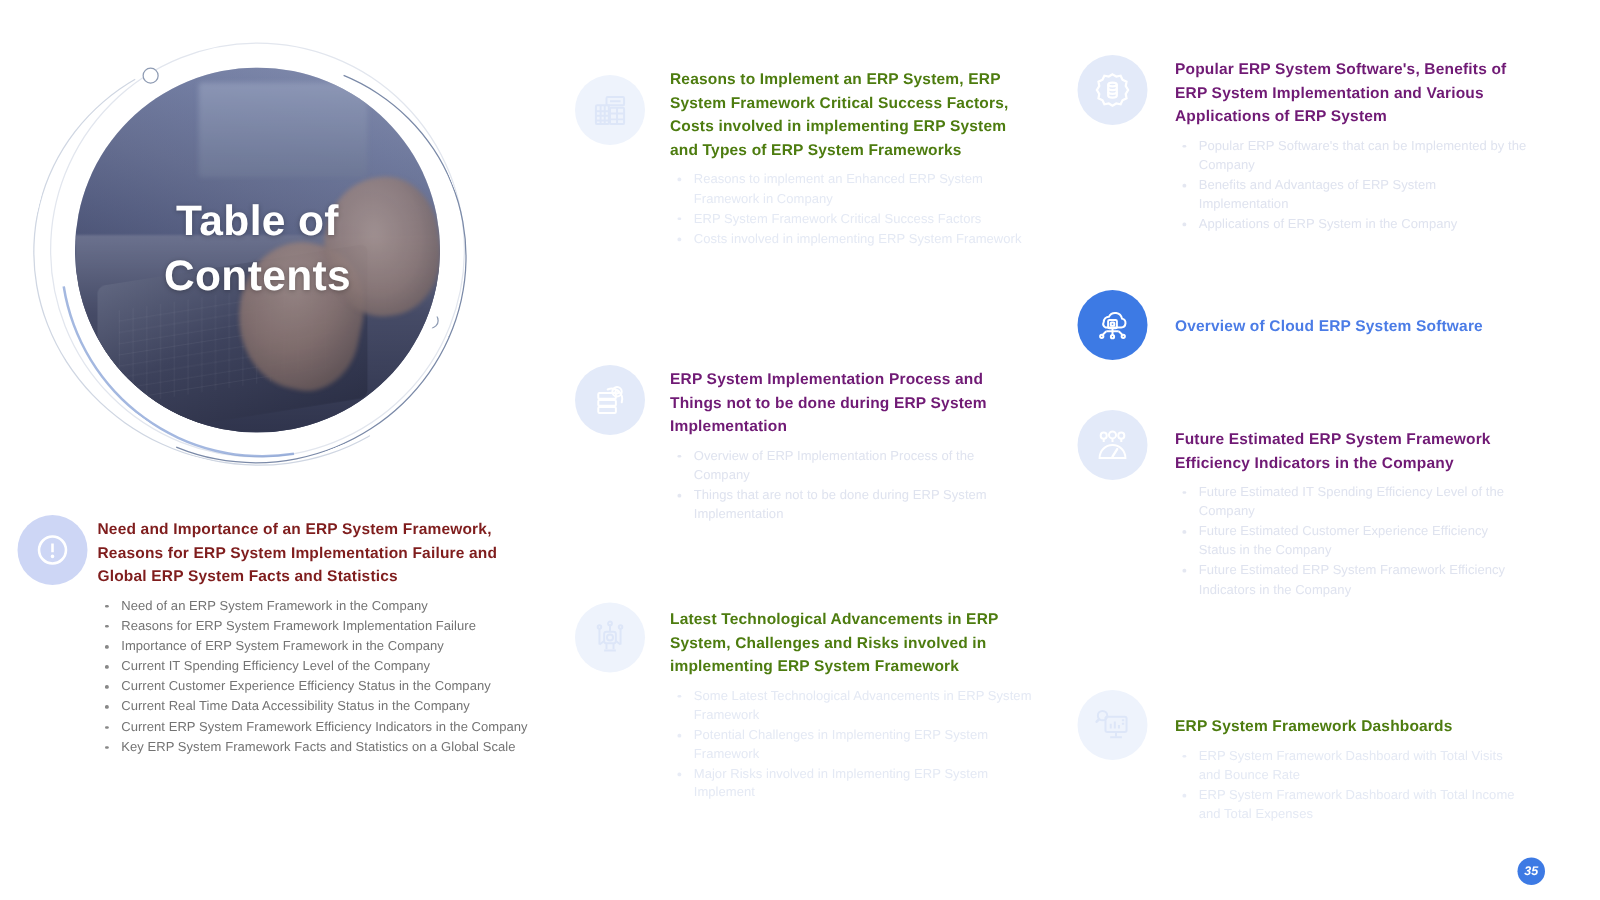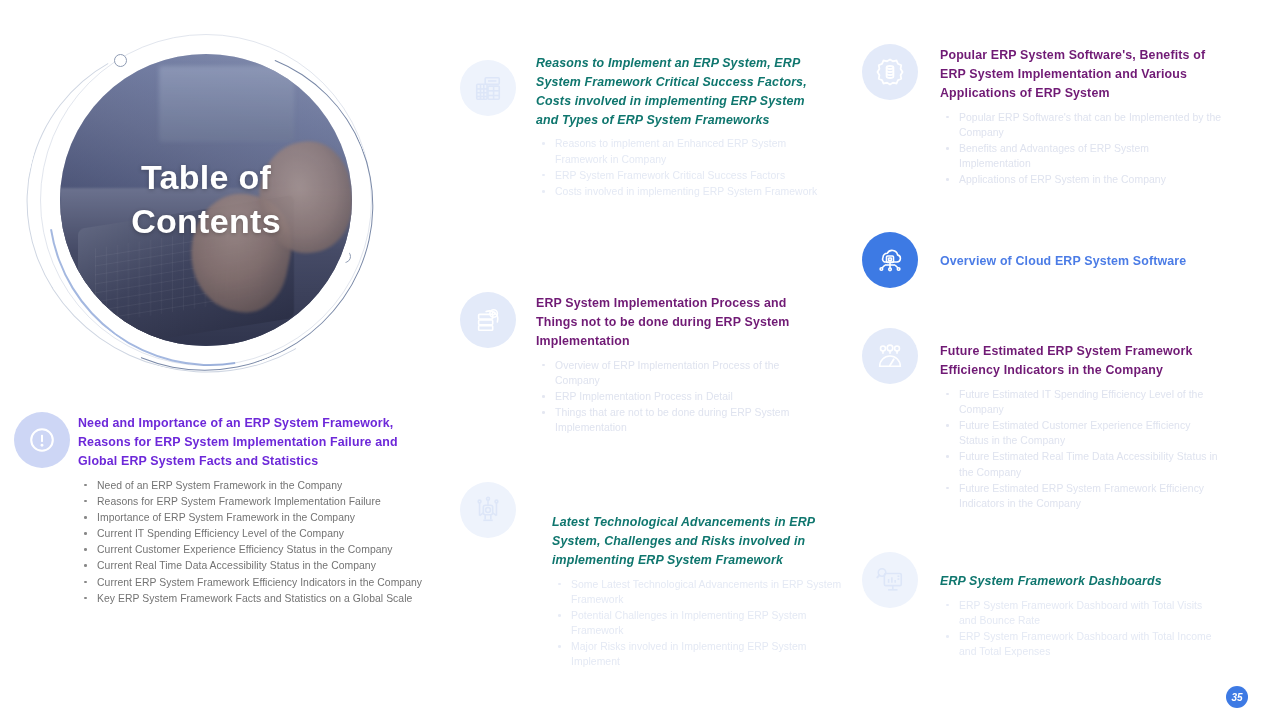--- a/index.html
+++ b/index.html
@@ -107,69 +107,69 @@
   .sec-list li{
     position:relative;padding-left:19px;font-size:10.4px;line-height:1.46;
     margin-bottom:1px;letter-spacing:.05px;
   }
   .sec-list li:before{
     content:"";position:absolute;left:6px;top:6px;width:2.6px;height:2.6px;border-radius:50%;
     background:currentColor;opacity:.85;
   }
 
   
-  .tone-pale     .sec-title{color:#0f766e;font-style:italic;}
+  .tone-pale     .sec-title{color:#4d7c0f;}
   .tone-pale     .sec-list {color:#e4e9f4;}
   .tone-pale     .sec-icon {background:#eef3fc;}
   .tone-pale     .sec-icon svg{stroke:#dde6f8;fill:none;}
 
   .tone-soft     .sec-title{color:#701a75;}
   .tone-soft     .sec-list {color:#dfe3ef;}
   .tone-soft     .sec-icon {background:#e3eaf9;}
   .tone-soft     .sec-icon svg{stroke:#ffffff;fill:none;}
 
-  .tone-medium   .sec-title{color:#6d28d9;}
+  .tone-medium   .sec-title{color:#7f1d1d;}
   .tone-medium   .sec-list {color:#737373;}
   .tone-medium   .sec-icon {background:#cdd6f5;}
   .tone-medium   .sec-icon svg{stroke:#ffffff;fill:none;}
 
   .tone-active   .sec-title{color:#4b7ce6;}
   .tone-active   .sec-list {color:#9fb4e0;}
   .tone-active   .sec-icon {background:#3d7ae4;}
   .tone-active   .sec-icon svg{stroke:#ffffff;fill:none;}
 
   
   #sec-need        {left:14px; top:412px; width:420px;}
   #sec-need .sec-body{left:64px;top:2px;width:360px;}
 
   #sec-reasons     {left:460px;top:60px; width:370px;}
   #sec-reasons .sec-body{left:76px;top:-6px;width:290px;}
 
   #sec-impl        {left:460px;top:292px;width:370px;}
   #sec-impl .sec-body{left:76px;top:2px;width:290px;}
 
   #sec-latest      {left:460px;top:482px;width:370px;}
-  #sec-latest .sec-body{left:92px;top:4px;width:290px;margin-top:27px;}
+  #sec-latest .sec-body{left:76px;top:4px;width:290px;}
 
   #sec-popular     {left:862px;top:44px; width:360px;}
   #sec-popular .sec-body{left:78px;top:2px;width:282px;}
 
   #sec-cloud       {left:862px;top:232px;width:360px;}
   #sec-cloud .sec-body{left:78px;top:20px;width:282px;}
   #sec-cloud .sec-title{margin-bottom:1px;}
 
   #sec-future      {left:862px;top:328px;width:360px;}
   #sec-future .sec-body{left:78px;top:14px;width:282px;}
 
   #sec-dash        {left:862px;top:552px;width:360px;}
   #sec-dash .sec-body{left:78px;top:20px;width:282px;}
 
   
   .page-badge{
-    position:absolute;right:32px;bottom:12px;width:22px;height:22px;border-radius:50%;
+    position:absolute;right:44px;bottom:12px;width:22px;height:22px;border-radius:50%;
     background:#3d7ae4;color:#fff;font-size:10px;font-weight:bold;
     display:flex;align-items:center;justify-content:center;font-style:italic;
   }
 </style>
 </head>
 <body>
 
 <div class="slide">
 
   <div class="hero">
@@ -255,21 +255,20 @@
         <rect x="6" y="22" width="15" height="5" rx="1"></rect>
         <circle cx="22" cy="9" r="4"></circle>
         <circle cx="22" cy="9" r="1.4"></circle>
         <path d="M14 7 A9 9 0 0 1 26 18" stroke-linecap="round"></path>
       </svg>
     </div>
     <div class="sec-body">
       <div class="sec-title">ERP System Implementation Process and Things not to be done during ERP System Implementation</div>
       <ul class="sec-list">
         <li>Overview of ERP Implementation Process of the Company</li>
-        <li>ERP Implementation Process in Detail</li>
         <li>Things that are not to be done during ERP System Implementation</li>
       </ul>
     </div>
   </div>
 
   <div class="sec tone-pale" id="sec-latest">
     <div class="sec-icon">
       <svg width="30" height="30" viewBox="0 0 32 32" stroke-width="1.7">
         <rect x="11" y="11" width="10" height="10" rx="2"></rect>
         <circle cx="16" cy="16" r="2.6"></circle>
@@ -348,21 +347,20 @@
         <line x1="23.5" y1="10.6" x2="23.5" y2="13.5"></line>
         <path d="M5 27 a11 11 0 0 1 22 0 Z"></path>
         <line x1="16" y1="26" x2="20" y2="19.5" stroke-linecap="round" stroke-width="2"></line>
       </svg>
     </div>
     <div class="sec-body">
       <div class="sec-title">Future Estimated ERP System Framework Efficiency Indicators in the Company</div>
       <ul class="sec-list">
         <li>Future Estimated IT Spending Efficiency Level of the Company</li>
         <li>Future Estimated Customer Experience Efficiency Status in the Company</li>
-        <li>Future Estimated Real Time Data Accessibility Status in the Company</li>
         <li>Future Estimated ERP System Framework Efficiency Indicators in the Company</li>
       </ul>
     </div>
   </div>
 
   <div class="sec tone-pale" id="sec-dash">
     <div class="sec-icon">
       <svg width="30" height="30" viewBox="0 0 32 32" stroke-width="1.7">
         <rect x="10" y="9" width="18" height="13" rx="1.5"></rect>
         <line x1="19" y1="22" x2="19" y2="26"></line>

